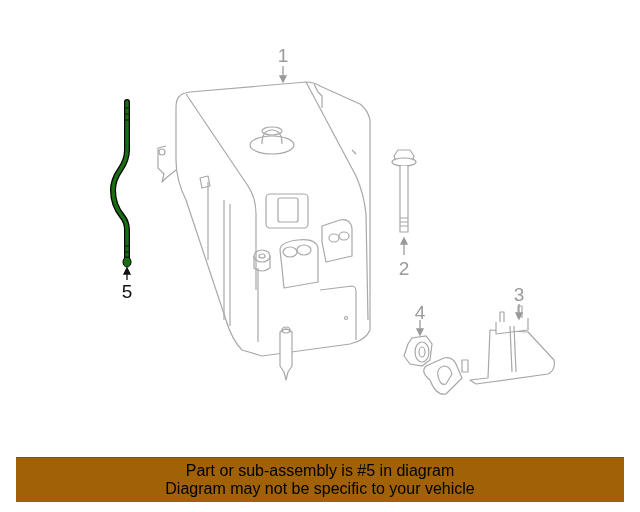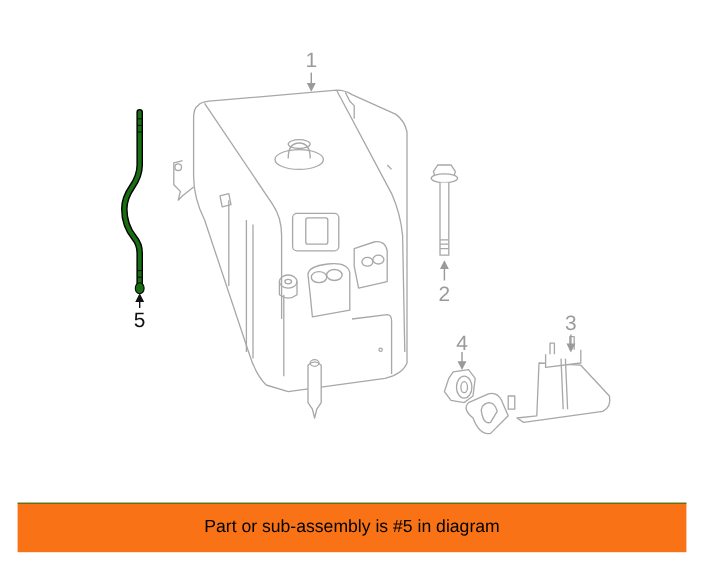--- a/index.html
+++ b/index.html
@@ -8,21 +8,21 @@
     font-family: "Liberation Sans", sans-serif;
   }
   #diagram { position: absolute; left: 0; top: 0; width: 640px; height: 512px; }
   .callout {
     position: absolute; font-family: "Liberation Sans", sans-serif; font-size: 19px;
     line-height: 19px; color: #9a9a9a; text-align: center; width: 20px;
   }
   .callout.active { color: #111111; }
   #banner {
     position: absolute; left: 16px; top: 457px; width: 608px; height: 45px;
-    background: #f97316; border-top: 1px solid #2f7a1f; box-sizing: border-box;
+    background: #a16207; border-top: 1px solid #2f7a1f; box-sizing: border-box;
     display: flex; flex-direction: column; align-items: center; justify-content: center;
     color: #000000; font-size: 16px; line-height: 18px; text-align: center;
   }
 </style>
 </head>
 <body>
 
 <svg id="diagram" viewBox="0 0 640 512" xmlns="http://www.w3.org/2000/svg">
 
   <g fill="none" stroke="#a8a8a8" stroke-width="1.2" stroke-linejoin="round">
@@ -112,13 +112,14 @@
 </svg>
 
 <div class="callout" style="left:273px; top:46px;">1</div>
 <div class="callout" style="left:394px; top:259px;">2</div>
 <div class="callout" style="left:509px; top:285px;">3</div>
 <div class="callout" style="left:410px; top:303px;">4</div>
 <div class="callout active" style="left:117px; top:282px;">5</div>
 
 <div id="banner">
   <div>Part or sub-assembly is #5 in diagram</div>
+  <div>Diagram may not be specific to your vehicle</div>
 </div>
 
 </body></html>

